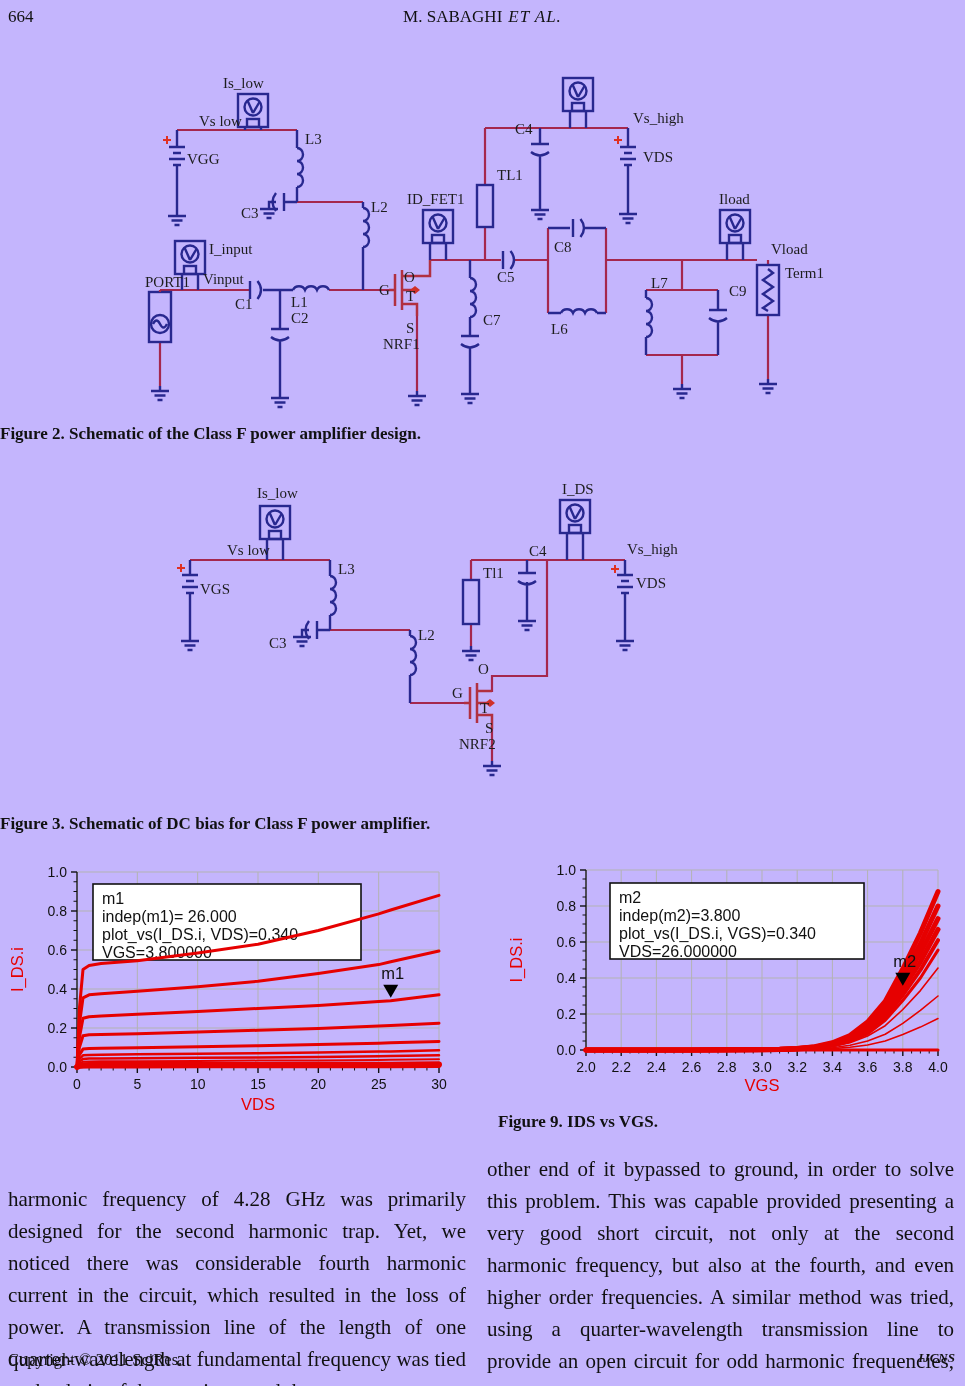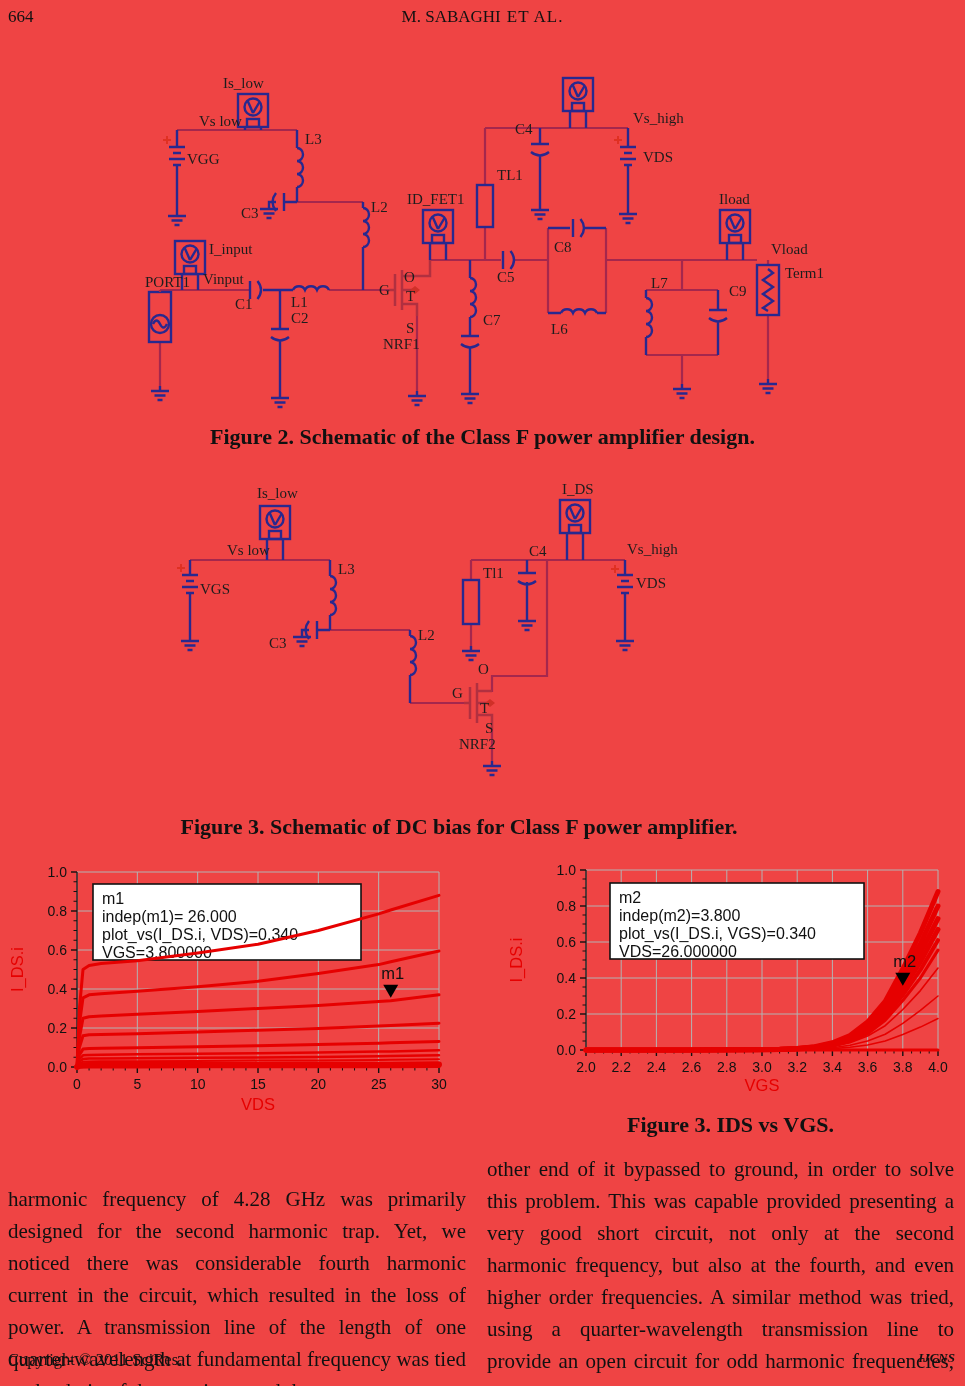--- a/index.html
+++ b/index.html
@@ -1,21 +1,21 @@
 <!DOCTYPE html>
 <html><head>
 <meta charset="utf-8">
 <style>
   html,body{margin:0;padding:0;background:#888;}
-  .page{position:relative;width:965px;height:1386px;background:#ef4444;overflow:hidden;
+  .page{position:relative;width:965px;height:1386px;background:#c4b5fd;overflow:hidden;
         font-family:"Liberation Serif",serif;color:#111;}
   .pageno{position:absolute;left:8px;top:7px;font-size:17px;}
   .runhead{position:absolute;left:0;top:7px;width:100%;text-align:center;font-size:17px;}
-  .runhead .etal{margin-left:6px;letter-spacing:1px;}
-  .caption{position:absolute;text-align:center;font-weight:bold;font-size:22px;}
+  .runhead .etal{font-style:italic;margin-left:6px;letter-spacing:1px;}
+  .caption{position:absolute;text-align:left;font-weight:bold;font-size:17px;}
   .col{position:absolute;text-align:justify;font-size:21px;line-height:32px;}
   .footer-left{position:absolute;left:8px;top:1350px;font-size:16.5px;}
   .footer-right{position:absolute;right:10px;top:1350px;font-size:13px;font-weight:bold;font-style:italic;}
   svg{position:absolute;overflow:visible;}
   
   .wr{stroke:#a5274d;stroke-width:2.2;fill:none;}
   .wb{stroke:#28288f;stroke-width:2.4;fill:none;}
   .cr{stroke:#b13040;stroke-width:2.5;fill:none;}
   .slab{font:15px "Liberation Serif",serif;fill:#1d1d1d;stroke:none;}
   
@@ -501,21 +501,21 @@
       <polyline points="88.0,197.0 193.6,197.0 264.0,196.8 281.6,196.6 299.2,196.1 316.8,195.0 334.4,192.9 352.0,188.5 369.6,180.8 387.2,167.3 404.8,147.5 422.4,125.0 440.0,97.1" fill="none" stroke="#e60000" stroke-width="3" stroke-linejoin="round" stroke-linecap="round"></polyline>
       <polyline points="88.0,197.0 193.6,197.0 264.0,196.8 281.6,196.6 299.2,196.3 316.8,195.4 334.4,193.4 352.0,189.8 369.6,183.0 387.2,172.7 404.8,156.5 422.4,137.6 440.0,115.1" fill="none" stroke="#e60000" stroke-width="1.6" stroke-linejoin="round" stroke-linecap="round"></polyline>
       <polyline points="88.0,197.0 193.6,197.0 264.0,197.0 281.6,196.8 299.2,196.5 316.8,195.9 334.4,194.7 352.0,192.3 369.6,188.0 387.2,181.2 404.8,170.4 422.4,157.4 440.0,143.0" fill="none" stroke="#e60000" stroke-width="1.6" stroke-linejoin="round" stroke-linecap="round"></polyline>
       <polyline points="88.0,197.0 193.6,197.0 264.0,197.0 281.6,196.8 299.2,196.6 316.8,196.3 334.4,195.6 352.0,194.3 369.6,192.0 387.2,188.0 404.8,181.5 422.4,174.1 440.0,165.5" fill="none" stroke="#e60000" stroke-width="1.6" stroke-linejoin="round" stroke-linecap="round"></polyline>
       <polyline points="88.0,197.0 193.6,197.0 264.0,197.0 281.6,197.0 299.2,197.0 316.8,197.0 334.4,197.0 352.0,197.0 369.6,197.0 387.2,197.0 404.8,197.0 422.4,197.0 440.0,197.0" fill="none" stroke="#e60000" stroke-width="3" stroke-linejoin="round" stroke-linecap="round"></polyline>
       <polygon points="397.29999999999995,119.80000000000001 412.29999999999995,119.80000000000001 404.79999999999995,132.8" fill="#000"></polygon>
       <text x="406.79999999999995" y="113.80000000000001" text-anchor="middle" class="mlabel">m2</text>
       <text x="264" y="238" text-anchor="middle" class="axlabel">VGS</text>
       <text x="24" y="107" text-anchor="middle" class="axlabel" transform="rotate(-90 24 107)">I_DS.i</text>
     </svg>
-  <div class="caption" style="left:498px;top:1112px;width:465px">Figure 3. IDS vs VGS.</div>
+  <div class="caption" style="left:498px;top:1112px;width:465px">Figure 9. IDS vs VGS.</div>
 
   <div class="col" style="left:8px;top:1183px;width:458px">harmonic frequency of 4.28 GHz was primarily designed for the second harmonic trap. Yet, we noticed there was considerable fourth harmonic current in the circuit, which resulted in the loss of power. A transmission line of the length of one quarter-wavelength at fundamental frequency was tied to the drain of the transistor, and the</div>
   <div class="col" style="left:487px;top:1153px;width:467px">other end of it bypassed to ground, in order to solve this problem. This was capable provided presenting a very good short circuit, not only at the second harmonic frequency, but also at the fourth, and even higher order frequencies. A similar method was tried, using a quarter-wavelength transmission line to provide an open circuit for odd harmonic frequencies, but it was detected that</div>
 
   <div class="footer-left">Copyright © 2011 SciRes.</div>
   <div class="footer-right">IJCNS</div>
 
 </div>
 
 </body></html>

